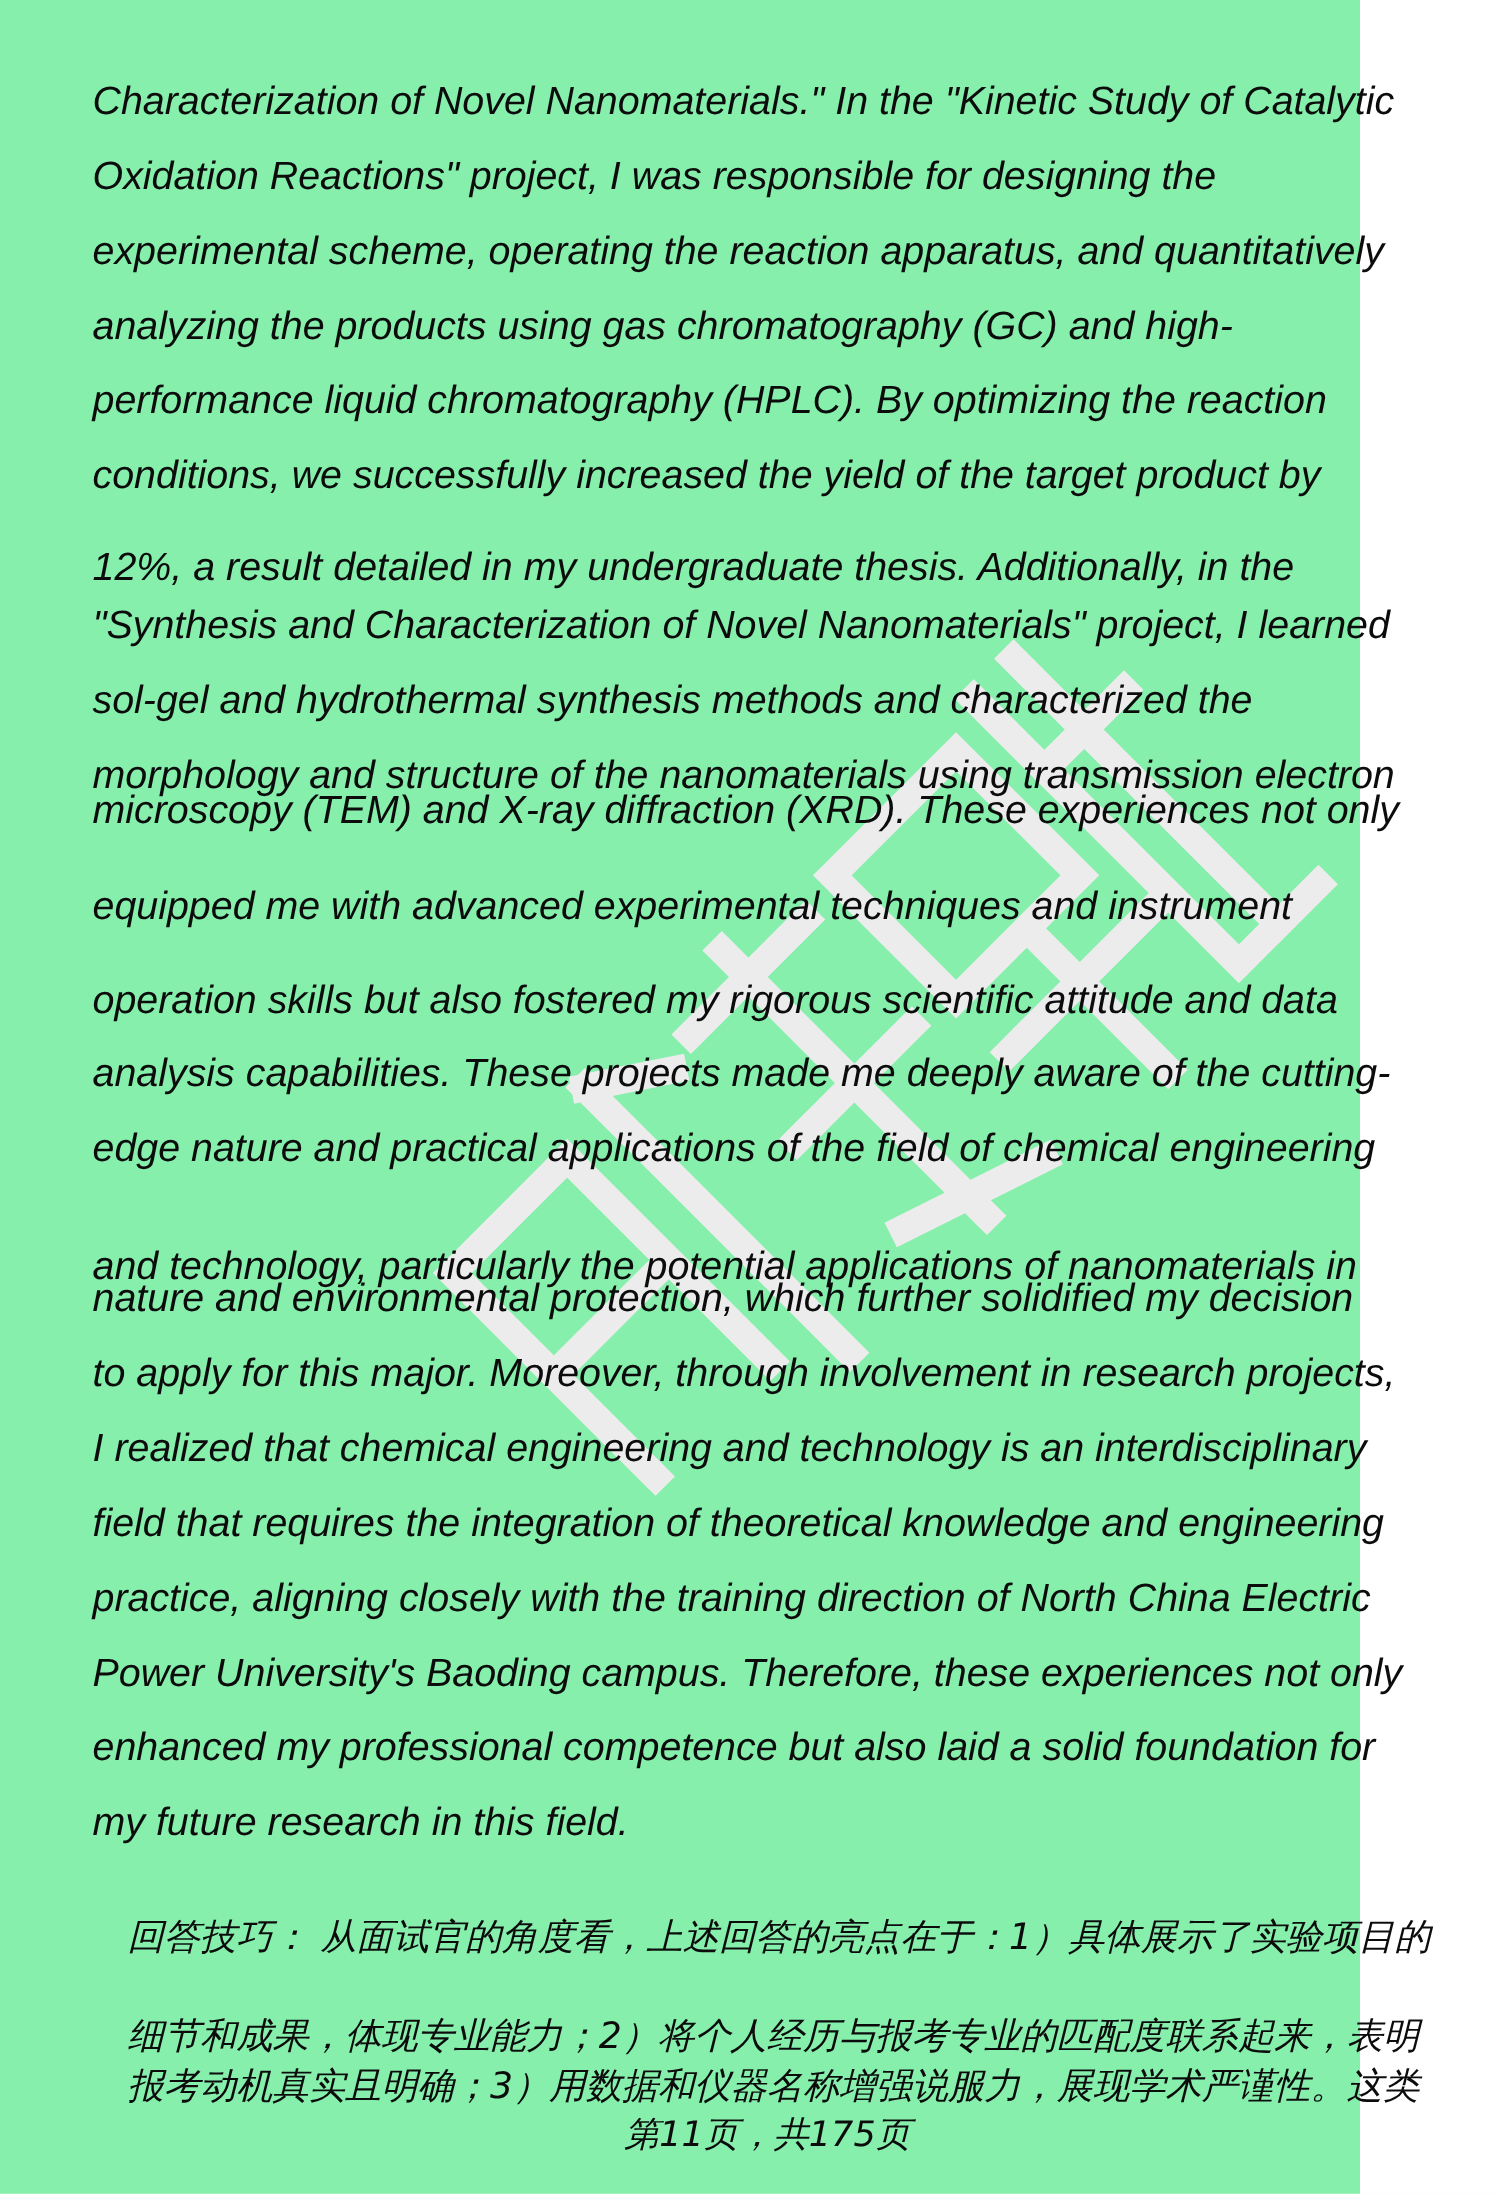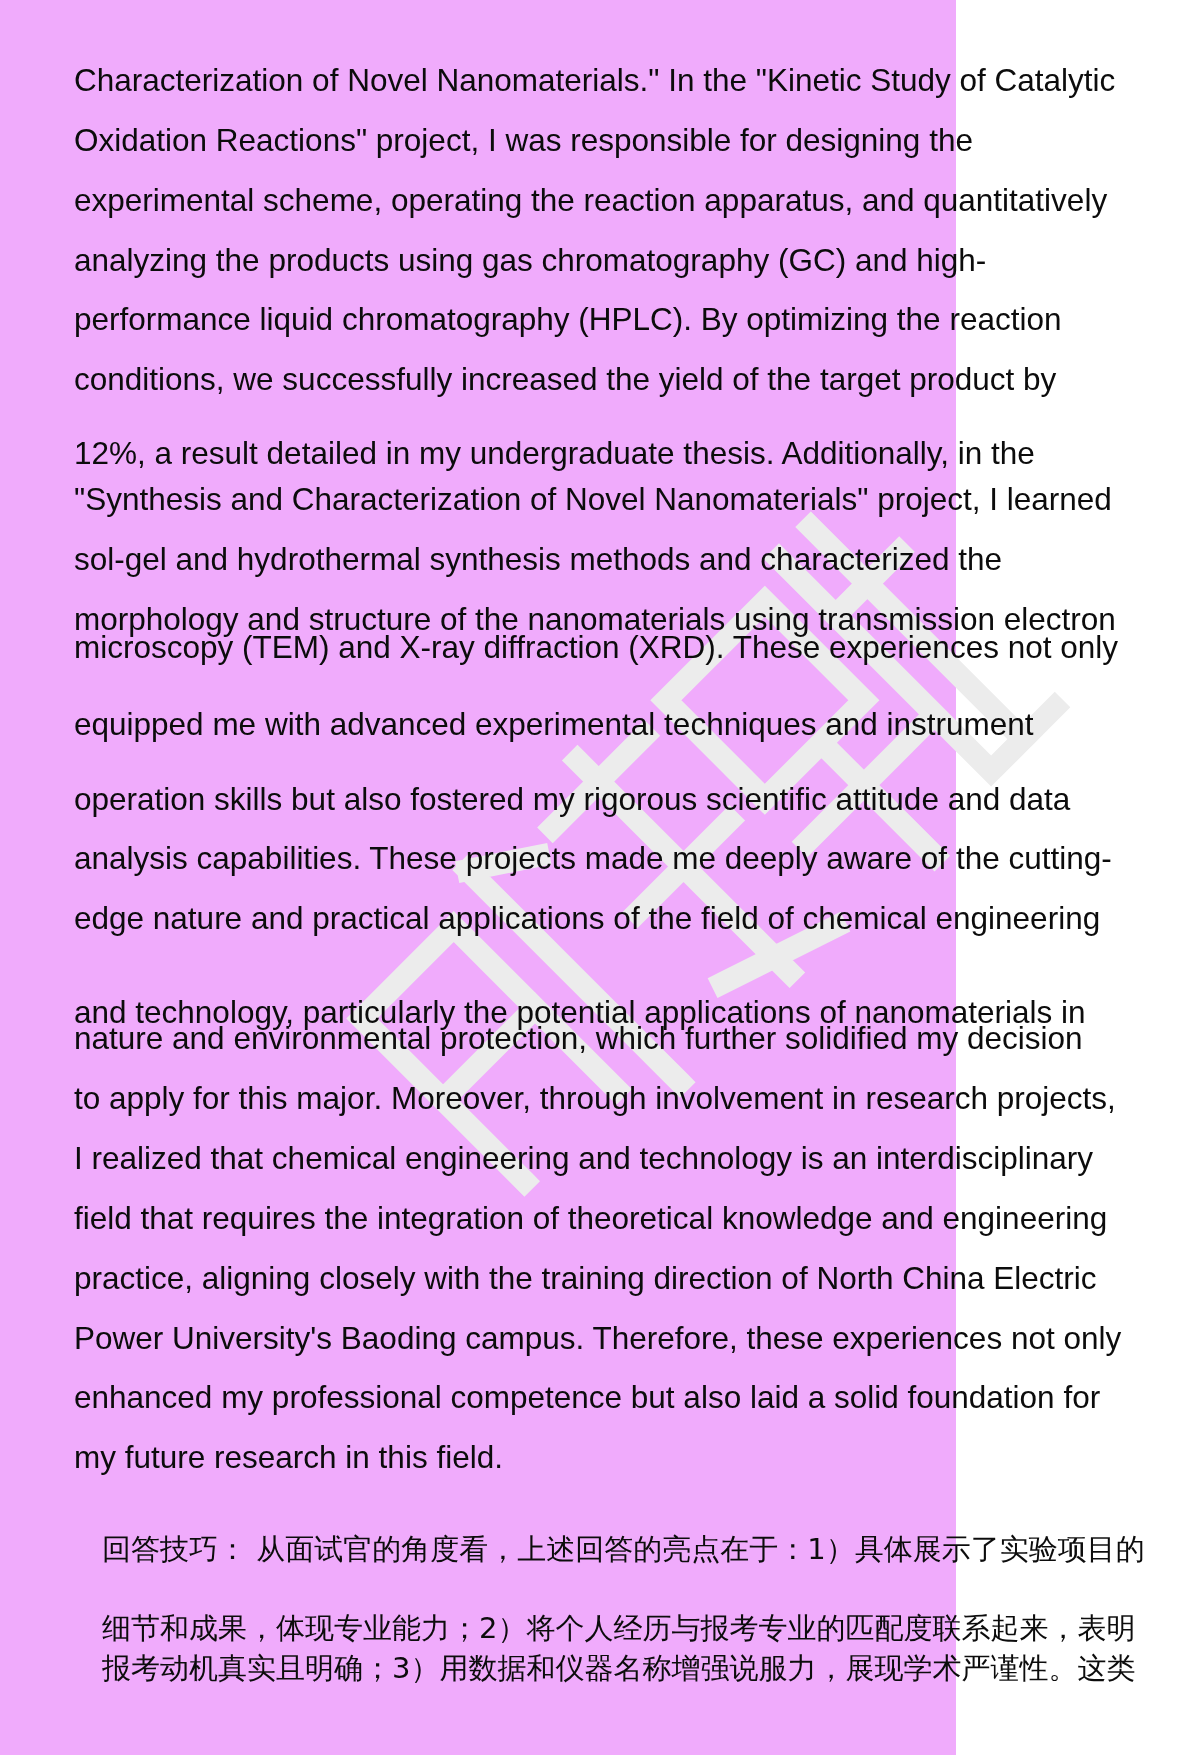--- a/index.html
+++ b/index.html
@@ -9,23 +9,24 @@
   }
   body {
     width: 1200px;
     height: 1755px;
     position: relative;
     overflow: hidden;
   }
   .page {
     position: absolute;
     left: 0; top: 0;
-    width: 956px;
+    width: 1088px;
     height: 1755px;
-    background: #f0abfc;
+    background: #86efac;
+    font-style: italic;
   }
   .watermark {
     position: absolute;
     left: 230px;
     top: 420px;
     width: 900px;
     height: 900px;
     pointer-events: none;
     opacity: 1;
   }
@@ -116,14 +117,15 @@
     <div class="line" style="top:1377px">enhanced my professional competence but also laid a solid foundation for</div>
     <div class="line" style="top:1437px">my future research in this field.</div>
   </div>
 
   <div class="cn-lines">
     <div class="cn-line" style="top:1531px">回答技巧： 从面试官的角度看，上述回答的亮点在于：1）具体展示了实验项目的</div>
     <div class="cn-line" style="top:1610px">细节和成果，体现专业能力；2）将个人经历与报考专业的匹配度联系起来，表明</div>
     <div class="cn-line" style="top:1650px">报考动机真实且明确；3）用数据和仪器名称增强说服力，展现学术严谨性。这类</div>
   </div>
 
+  <div class="footer">第11页，共175页</div>
 
 </div>
 
 </body></html>

